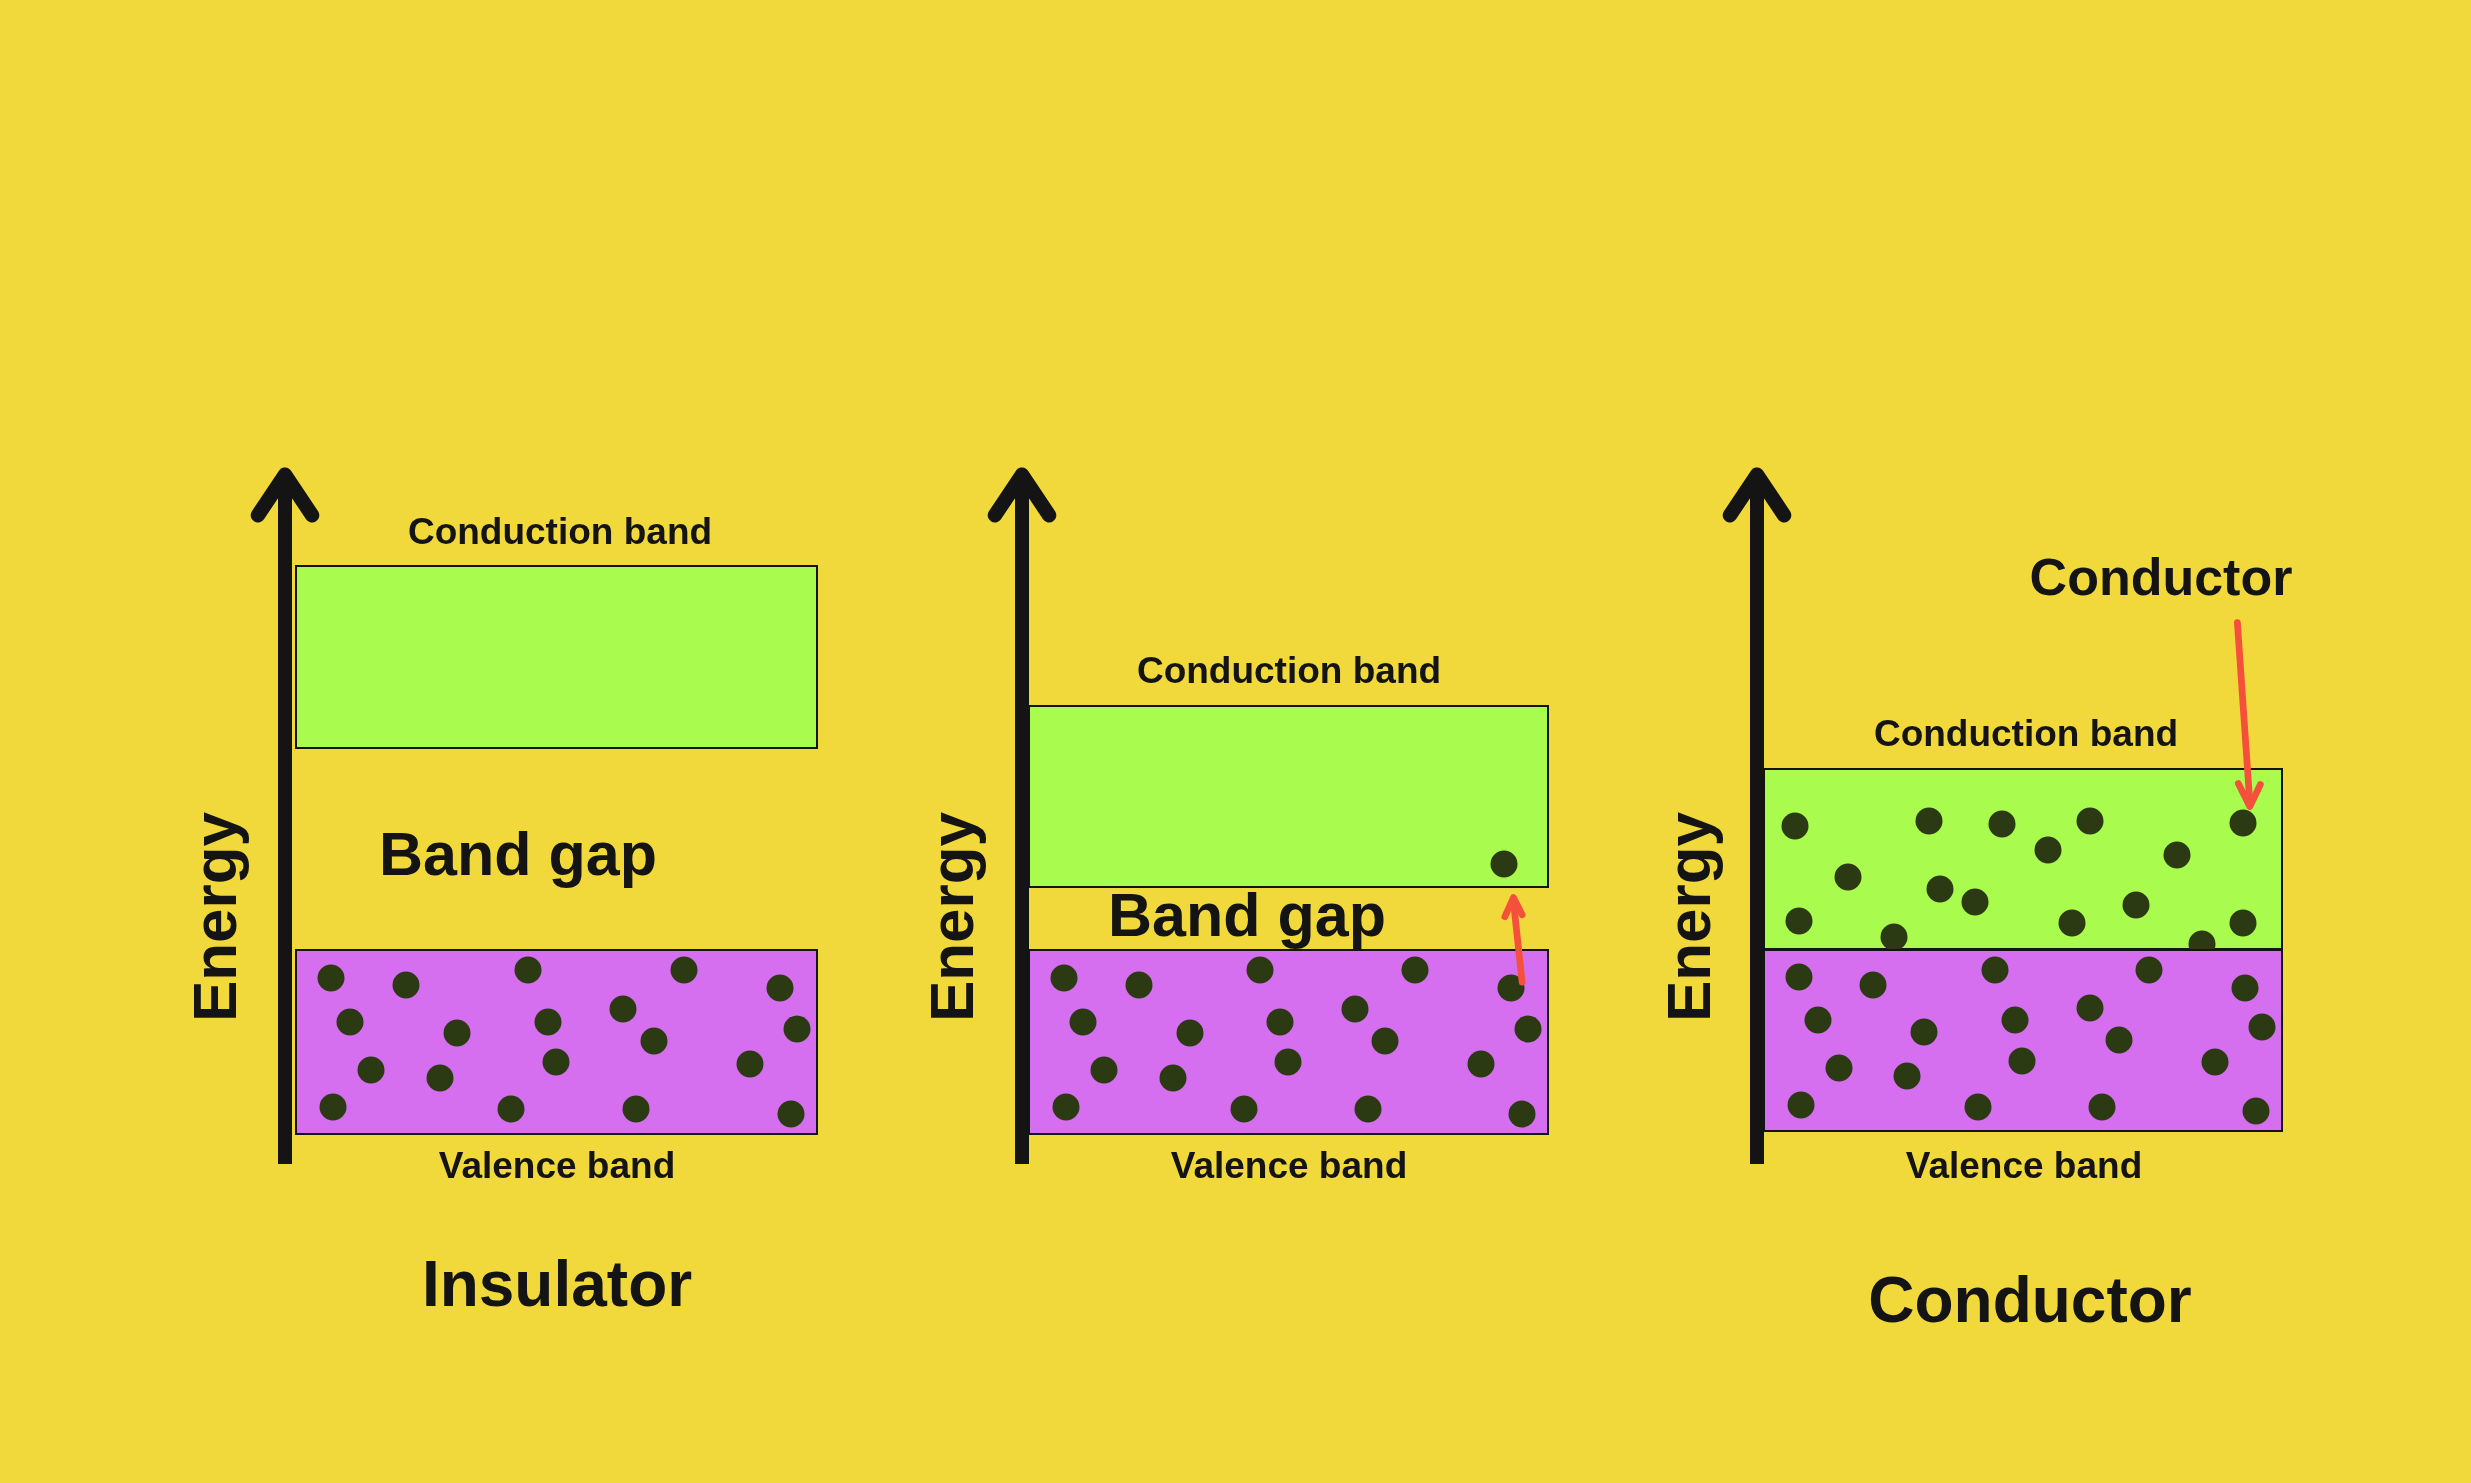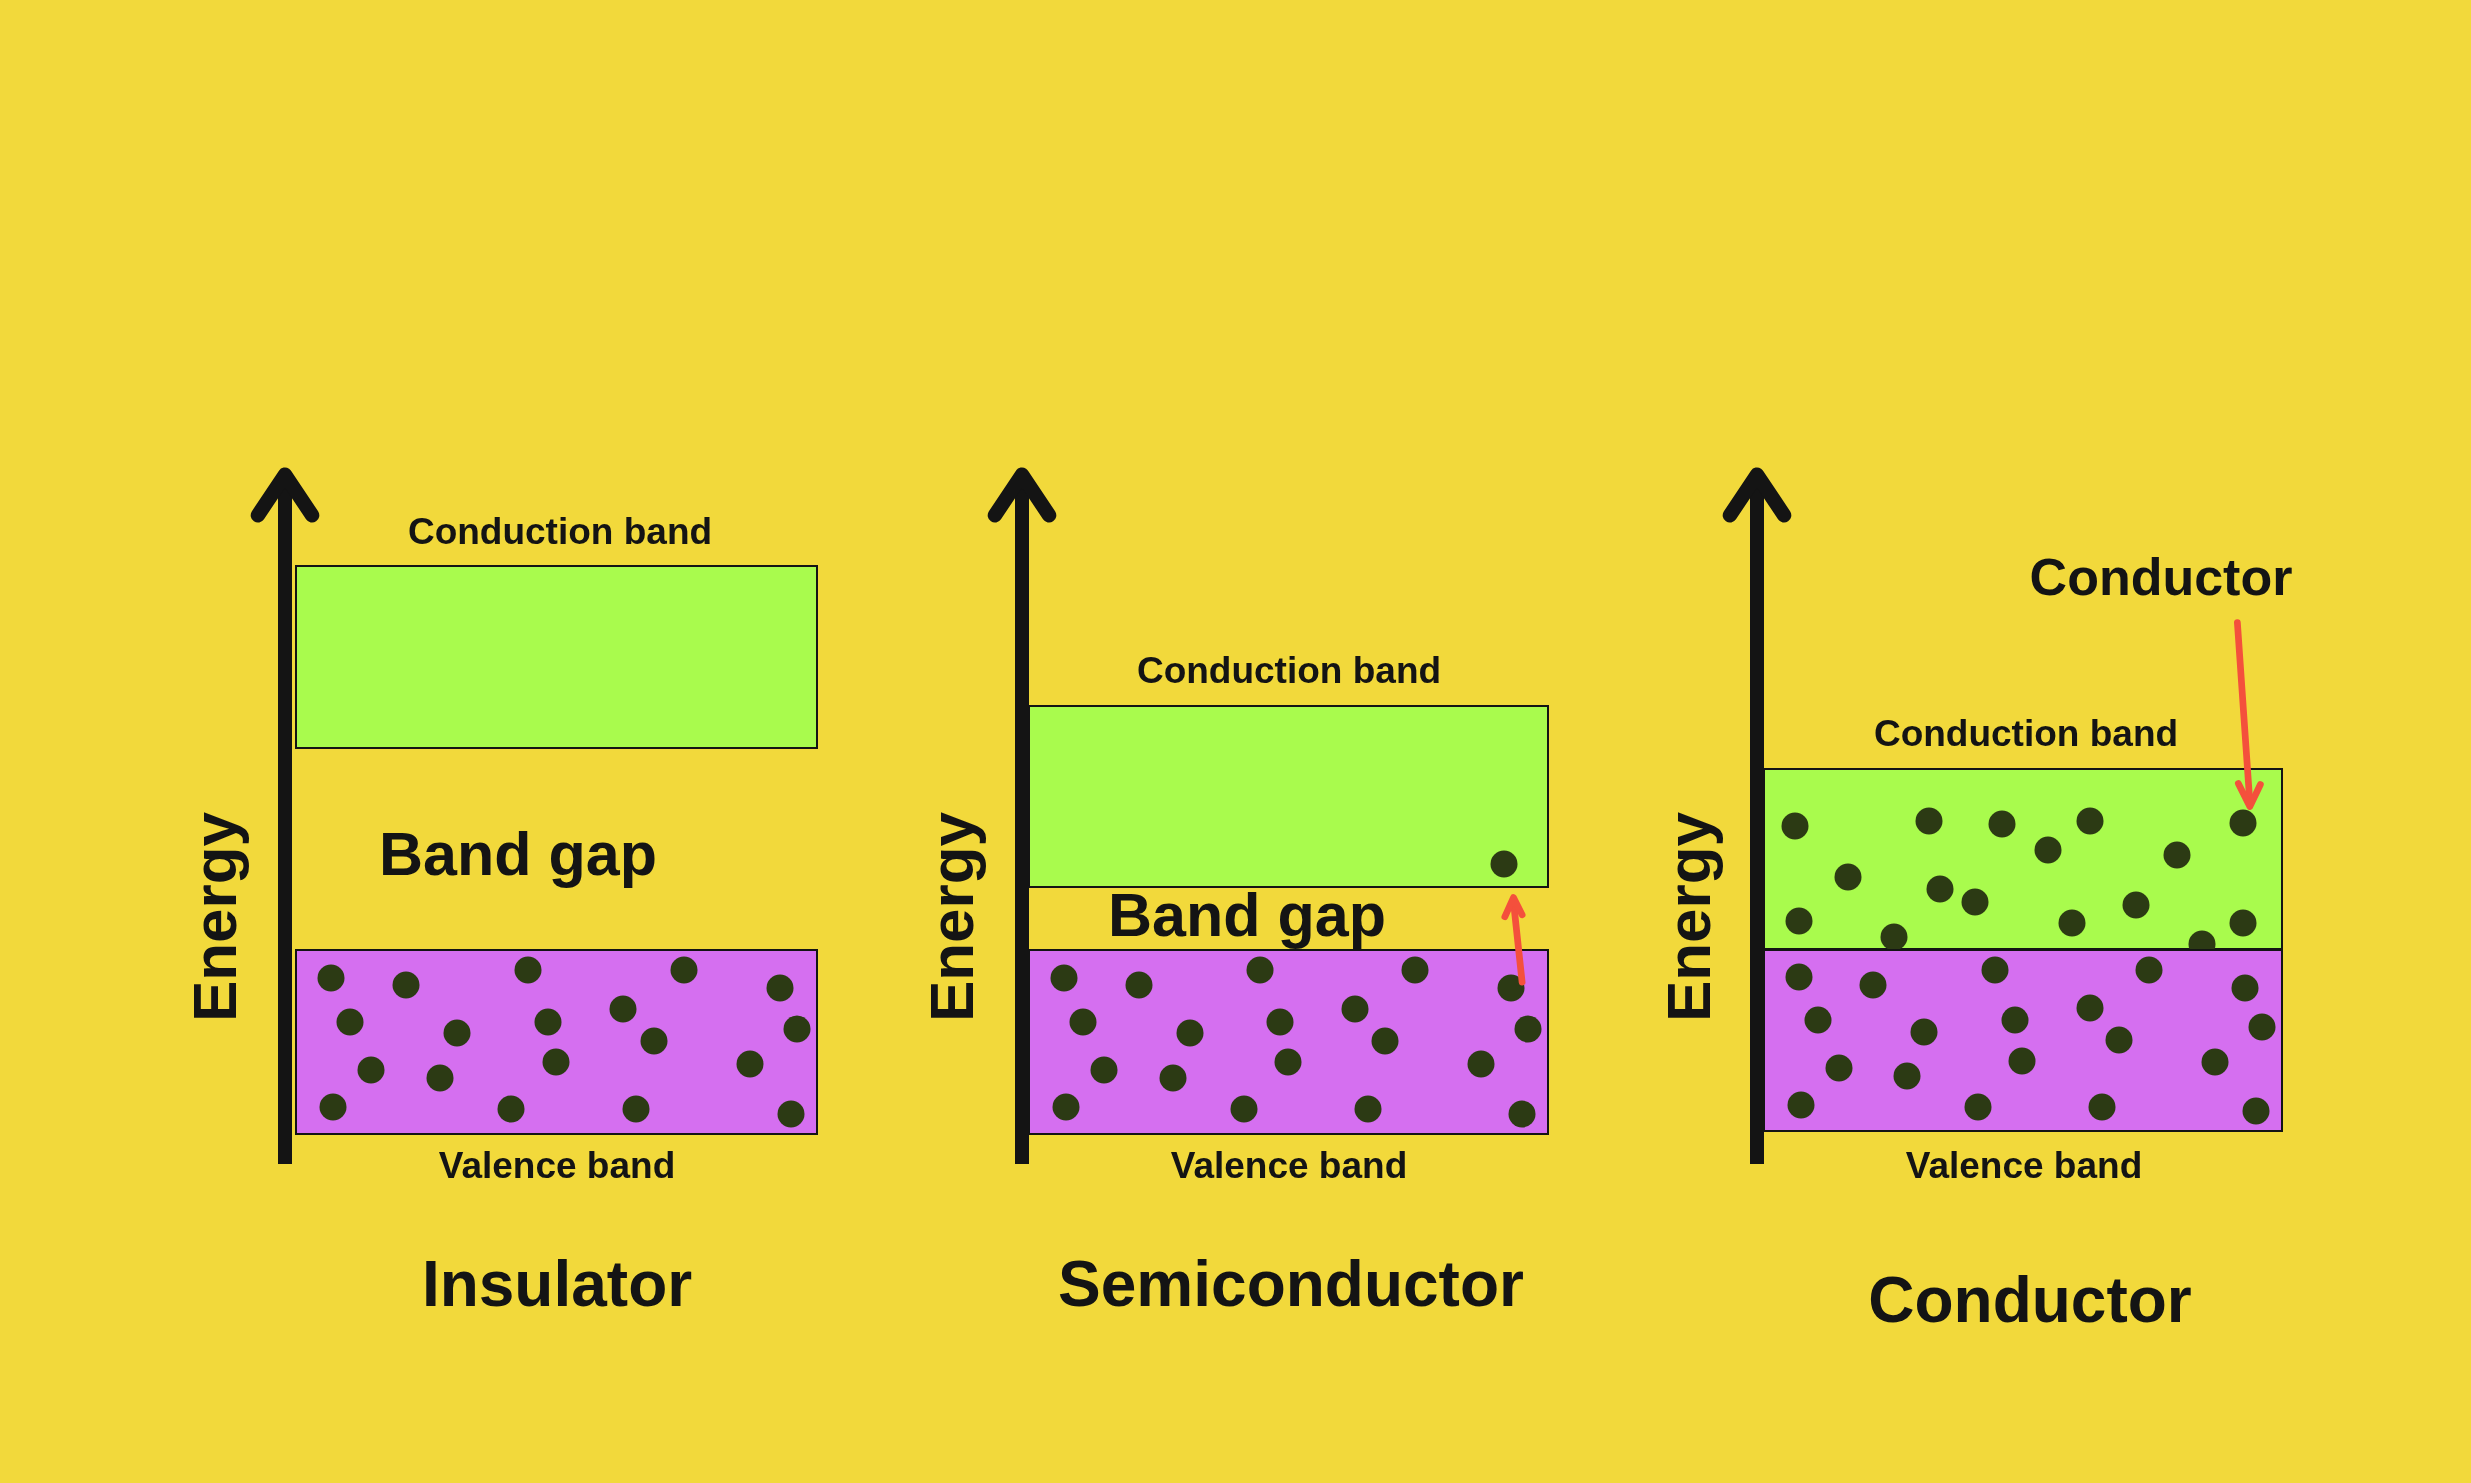--- a/index.html
+++ b/index.html
@@ -105,21 +105,20 @@
         <span class="dot" style="left: 27.6%; top: 69.9%;"></span>
         <span class="dot" style="left: 49.9%; top: 61.2%;"></span>
         <span class="dot" style="left: 87.2%; top: 62.1%;"></span>
         <span class="dot" style="left: 6.9%; top: 85.9%;"></span>
         <span class="dot" style="left: 41.3%; top: 86.9%;"></span>
         <span class="dot" style="left: 65.4%; top: 86.9%;"></span>
         <span class="dot" style="left: 95.2%; top: 89.3%;"></span>
       </span>
   </div>
   <div class="abs ctr lbl val-lbl" style="left:1289px;top:1166px;">Valence band</div>
-  <div class="abs ctr lbl panel-title" style="left:1291px;top:1284px;">Semiconductor</div>
 
   <svg class="red-arrow" style="left:1493px;top:886px;width:39px;height:100px;" viewBox="0 0 40 104">
     <line x1="30" y1="100" x2="21" y2="16" stroke="var(--arrow_red)" stroke-width="7" stroke-linecap="round"></line>
     <polyline points="12,32 21,12 30,30" fill="none" stroke="var(--arrow_red)" stroke-width="7" stroke-linecap="round" stroke-linejoin="round"></polyline>
   </svg>
 
   <div class="axis-shaft" style="left:1750px;top:488px;height:676px;"></div>
   <svg class="axis-head" style="left:1722px;top:465px;" viewBox="0 0 72 60">
     <path d="M8,52 L36,10 L64,52" fill="none" stroke="var(--ink)" stroke-width="15" stroke-linecap="round" stroke-linejoin="round"></path>
   </svg>

